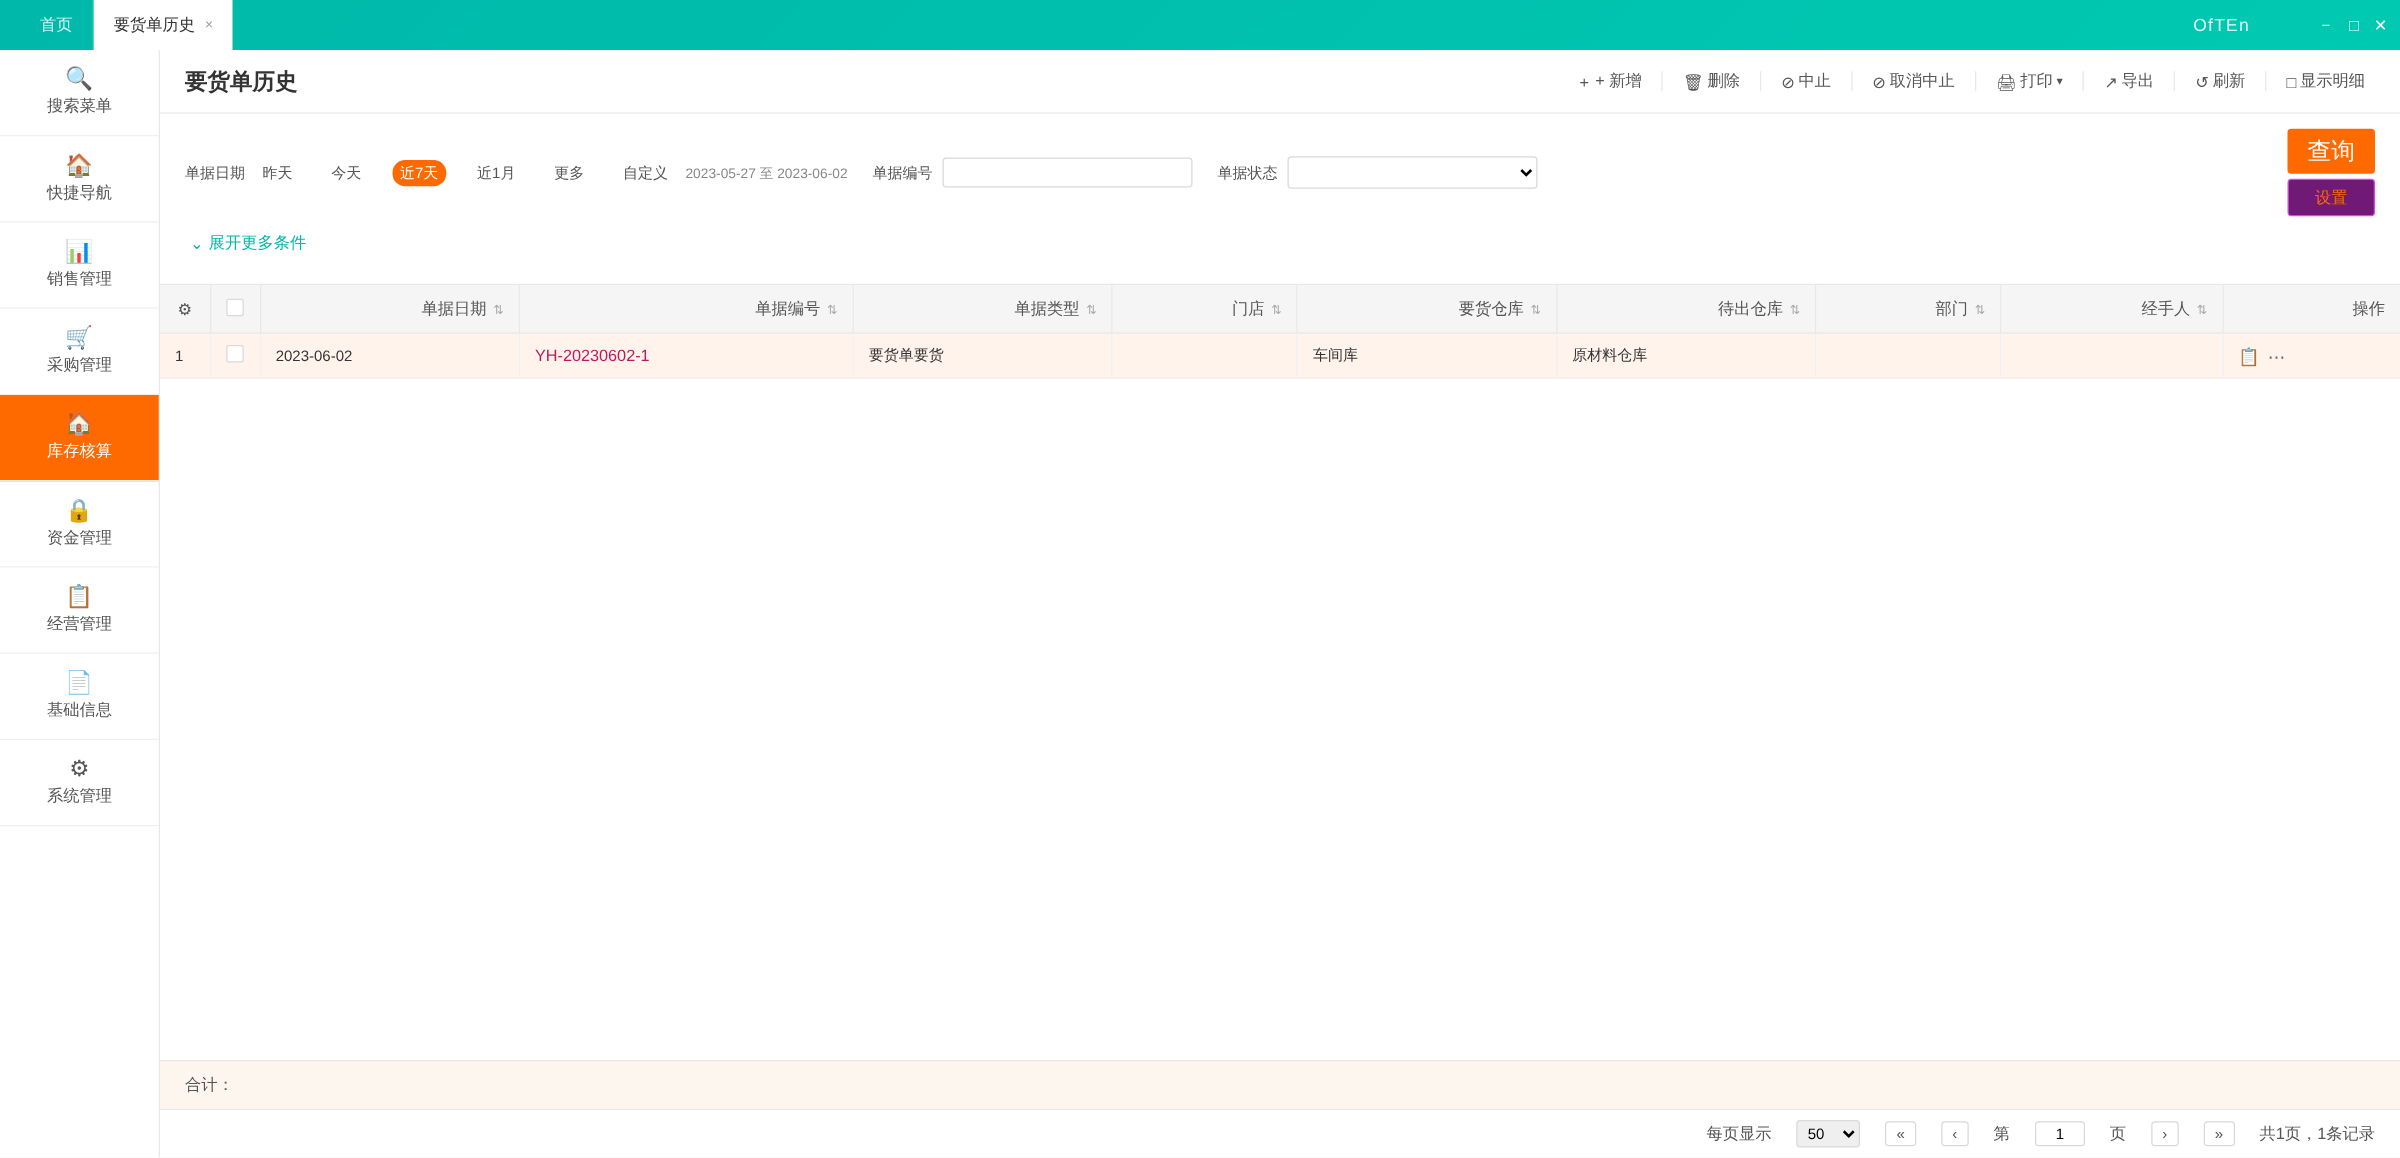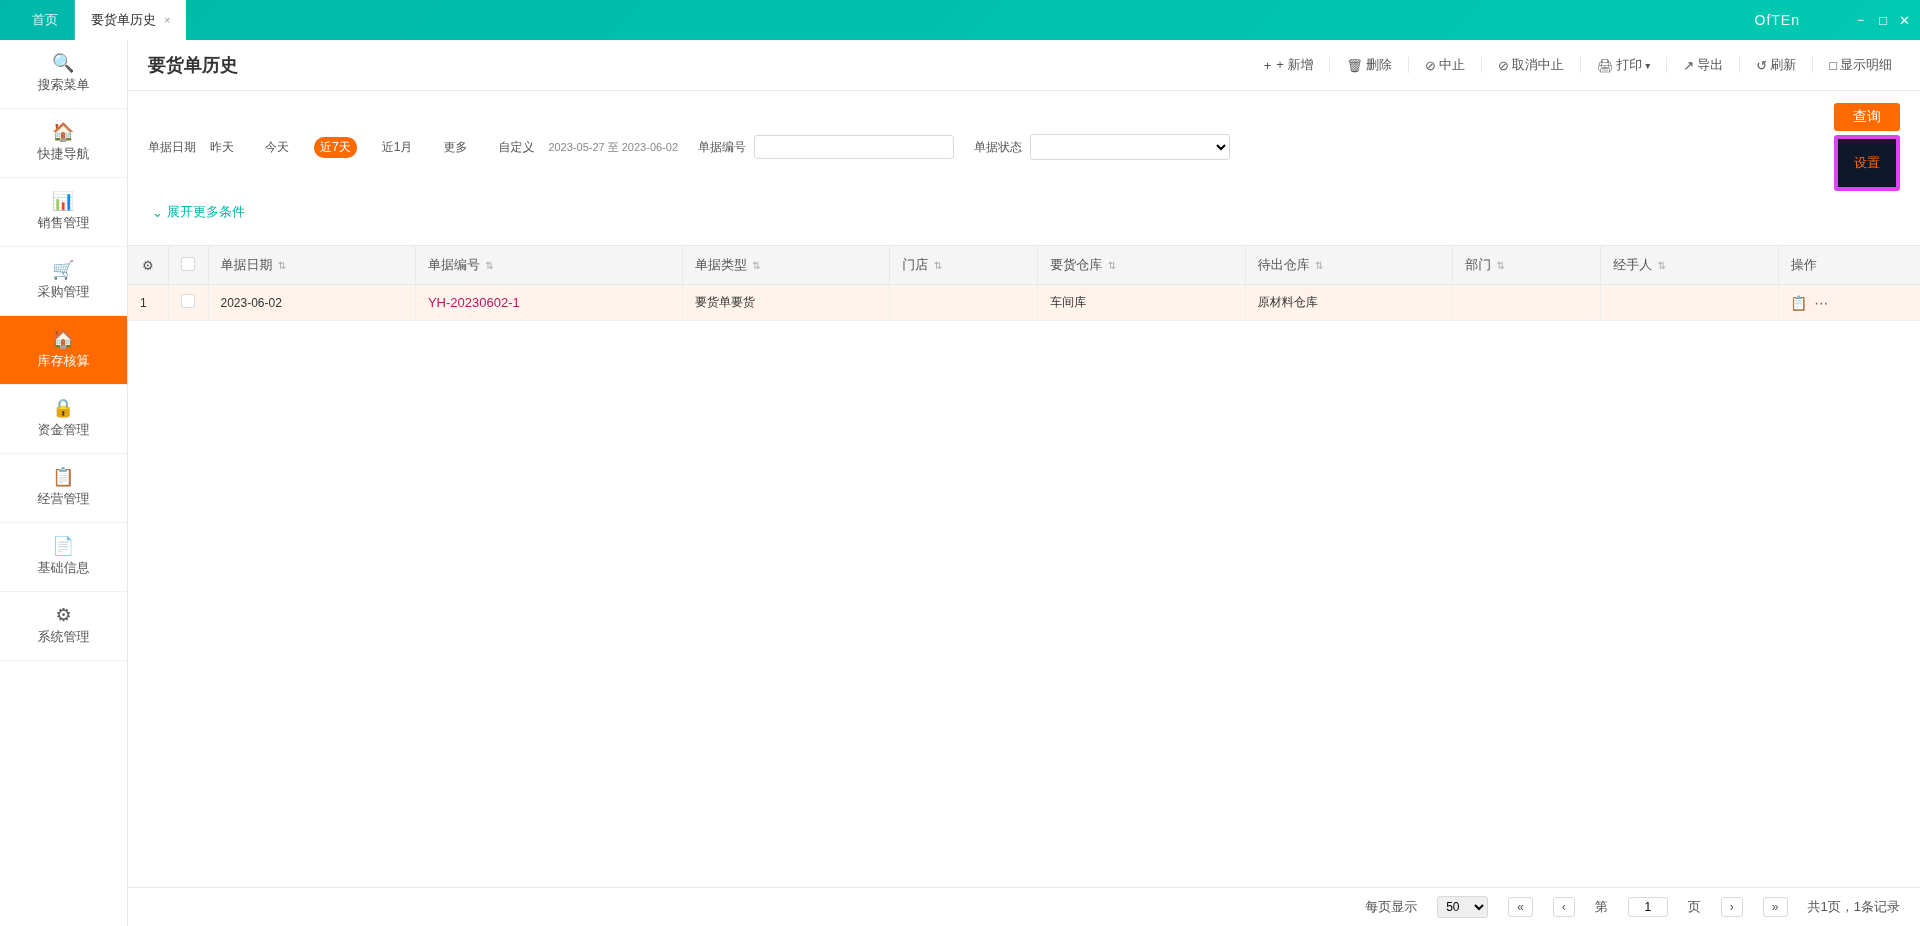--- a/index.html
+++ b/index.html
@@ -141,27 +141,27 @@
       border: none;
       background: transparent;
     }
     .btn-primary {
       background: #ff6a00;
       color: white;
       border: none;
       padding: 5px 16px;
       border-radius: 3px;
       cursor: pointer;
-      font-size: 14px;
+      font-size: 19px;
     }
     .btn-secondary {
-      background: #0f172a;
+      background: #701a75;
       color: #ff6a00;
-      border: 4px solid #d946ef;
-      padding: 15px 16px;
+      border: 1px solid #d946ef;
+      padding: 5px 16px;
       border-radius: 3px;
       cursor: pointer;
       font-size: 13px;
     }
 
     
     .filter-area {
       padding: 12px 20px;
       background: #fff;
       border-bottom: 1px solid #e8e8e8;
@@ -248,21 +248,21 @@
       width: 100%;
       border-collapse: collapse;
       background: white;
     }
     thead tr {
       background: #f5f5f5;
       border-bottom: 1px solid #e8e8e8;
     }
     th {
       padding: 10px 12px;
-      text-align: left;
+      text-align: right;
       font-weight: normal;
       color: #555;
       font-size: 12px;
       border-right: 1px solid #e8e8e8;
       white-space: nowrap;
     }
     th:last-child { border-right: none; }
     td {
       padding: 9px 12px;
       font-size: 12px;
@@ -562,20 +562,23 @@
               <div class="td-actions">
                 <span class="action-icon" title="编辑">📋</span>
                 <span class="action-icon" title="删除">⋯</span>
               </div>
             </td>
           </tr>
         </tbody>
       </table>
     </div>
 
+    <div class="table-footer">
+      <span>合计：</span>
+    </div>
 
     <div class="pagination-bar">
       <span>每页显示</span>
       <select>
         <option>50</option>
         <option>10</option>
         <option>20</option>
         <option>100</option>
       </select>
       <button class="page-btn">«</button>

